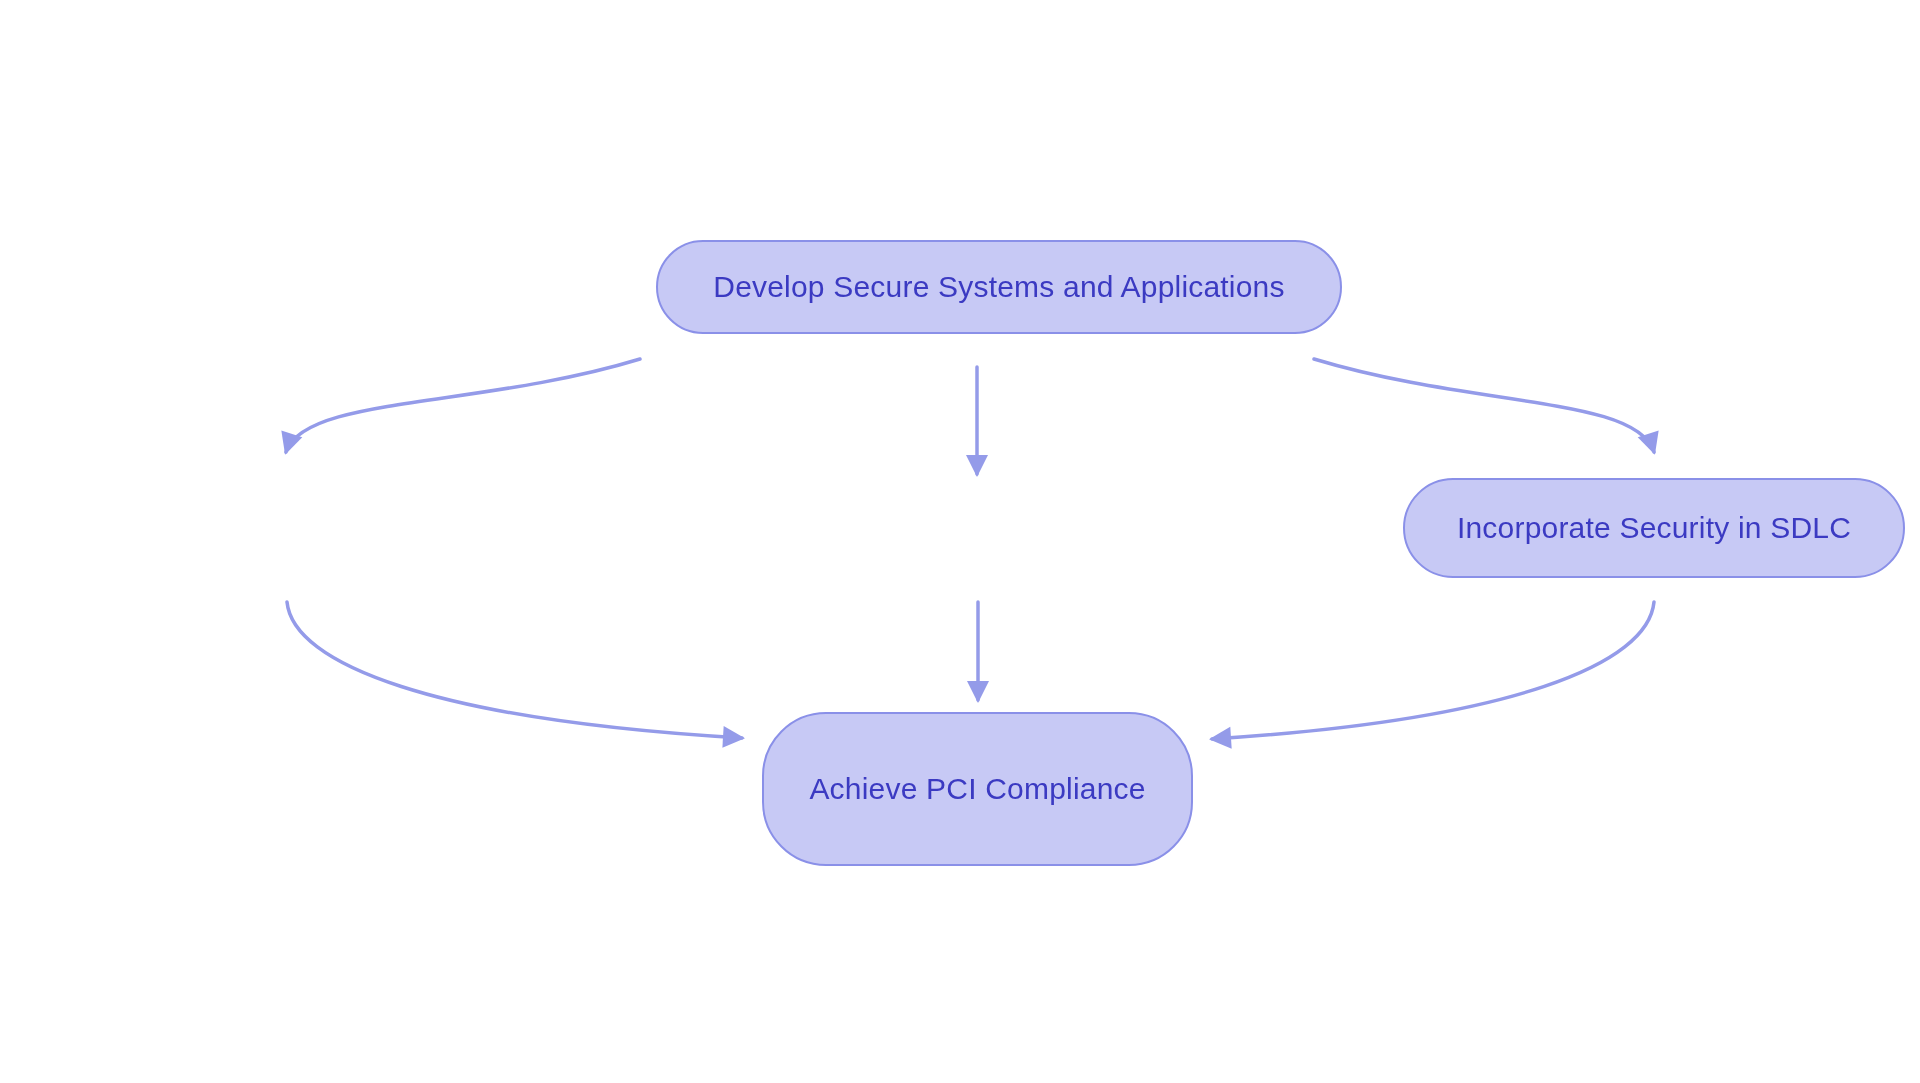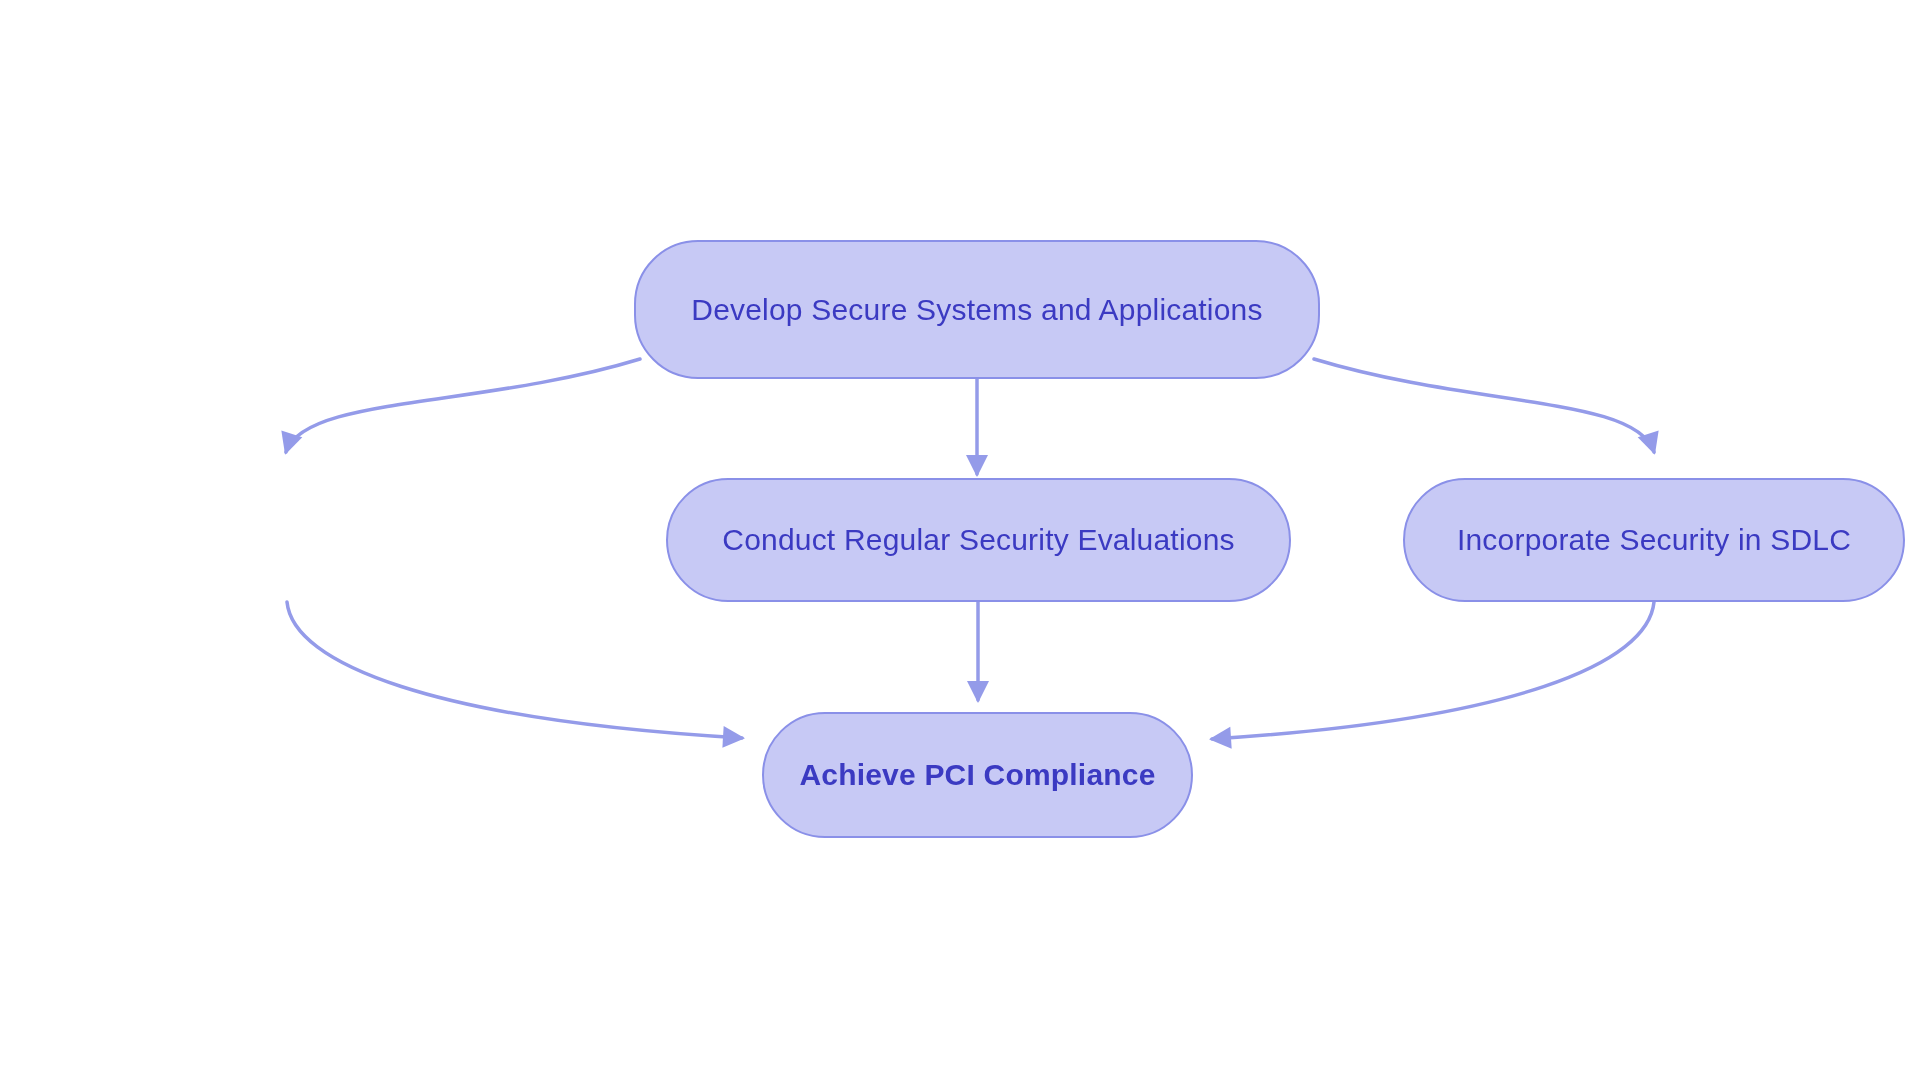--- a/index.html
+++ b/index.html
@@ -33,25 +33,25 @@
     border-radius: 64px;
     display: flex;
     align-items: center;
     justify-content: center;
     text-align: center;
     color: #3b3ac2;
     font-size: 30px;
     letter-spacing: 0.2px;
     line-height: 1.2;
   }
-  .node-top    { left: 634px;  top: 240px; width: 686px; height: 139px; }
+  .node-top    { left: 656px;  top: 240px; width: 686px; height: 94px; }
   .node-left   { left: 22px;   top: 478px; width: 531px; height: 124px; }
   .node-mid    { left: 666px;  top: 478px; width: 625px; height: 124px; }
-  .node-right  { left: 1403px; top: 478px; width: 502px; height: 124px; }
-  .node-bottom { left: 762px;  top: 712px; width: 431px; height: 126px; font-weight: bold; }
+  .node-right  { left: 1403px; top: 478px; width: 502px; height: 100px; }
+  .node-bottom { left: 762px;  top: 712px; width: 431px; height: 154px; }
 </style>
 </head>
 <body>
 
 <div class="canvas">
 
   <svg class="edges-svg" viewBox="0 0 1920 1083" xmlns="http://www.w3.org/2000/svg">
     <defs>
       <marker id="arrowhead" markerUnits="userSpaceOnUse" markerWidth="26" markerHeight="30" refX="20" refY="14" orient="auto">
         <path d="M1,3 L23,14 L1,25 Z" fill="#949be9"></path>
@@ -65,23 +65,20 @@
       <path d="M978,602 L978,700" marker-end="url(#arrowhead)"></path>
       <path d="M1654,602 C1648,664 1513,720 1212,739" marker-end="url(#arrowhead)"></path>
     </g>
   </svg>
 
   <div class="node node-top">
     <span>Develop Secure Systems and Applications</span>
   </div>
 
 
-  <div class="node node-mid">
-    <span>Conduct Regular Security Evaluations</span>
-  </div>
 
   <div class="node node-right">
     <span>Incorporate Security in SDLC</span>
   </div>
 
   <div class="node node-bottom">
     <span>Achieve PCI Compliance</span>
   </div>
 
 </div>

